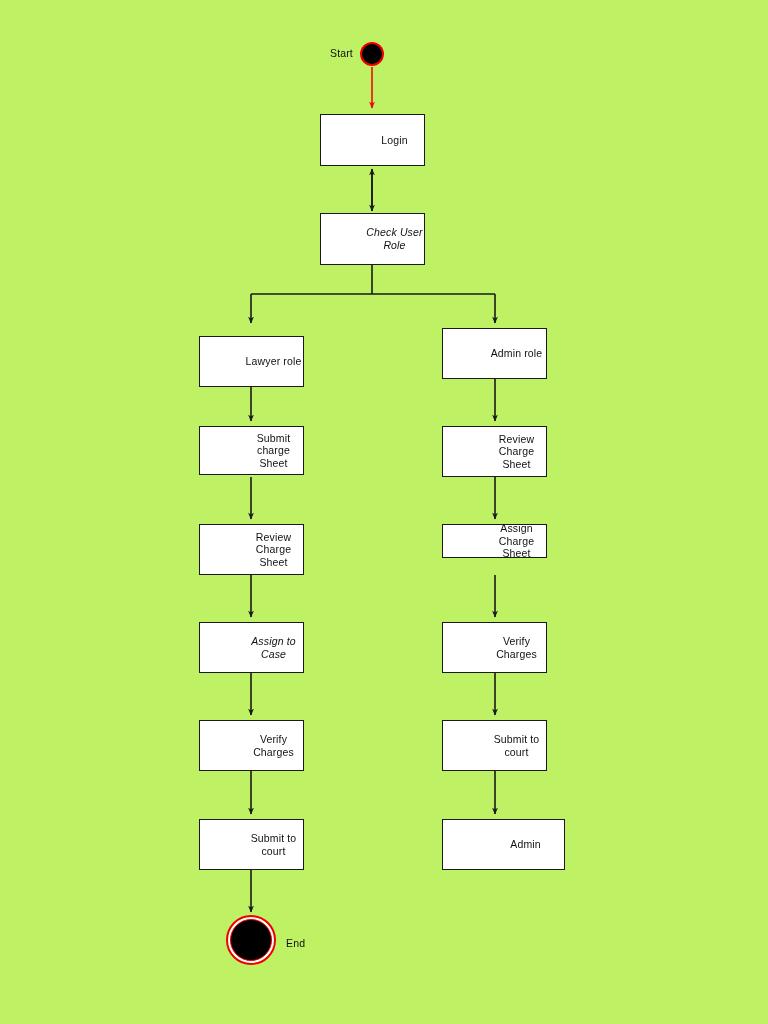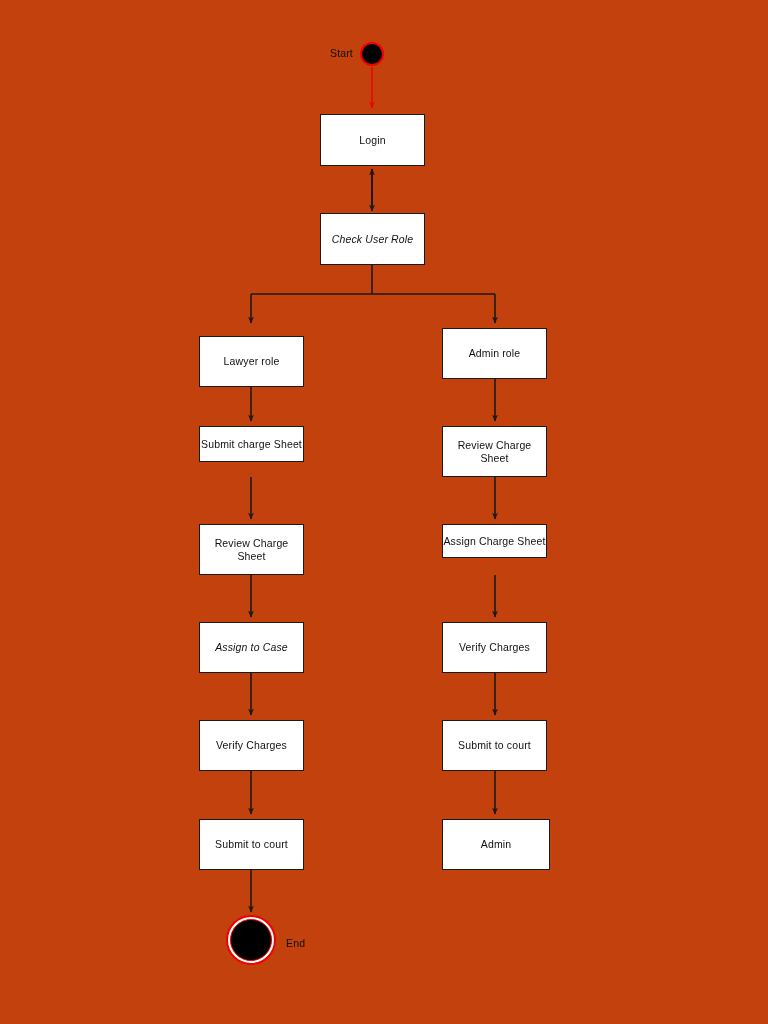--- a/index.html
+++ b/index.html
@@ -7,21 +7,21 @@
     padding: 0;
     background: #ffffff;
   }
   body {
     font-family: "Liberation Sans", sans-serif;
   }
   #canvas {
     position: relative;
     width: 768px;
     height: 1024px;
-    background: #c2410c;
+    background: #bef264;
     overflow: hidden;
   }
   svg.edges {
     position: absolute;
     left: 0;
     top: 0;
     width: 768px;
     height: 1024px;
     pointer-events: none;
   }
@@ -31,20 +31,21 @@
     background: #ffffff;
     border: 1.4px solid #1a1a1a;
     display: flex;
     align-items: center;
     justify-content: center;
     text-align: center;
     font-size: 10.5px;
     color: #111111;
     letter-spacing: 0.15px;
     line-height: 1.2;
+    padding-left: 44px;
   }
   .terminal-label {
     position: absolute;
     font-size: 10.5px;
     color: #111111;
     letter-spacing: 0.15px;
     white-space: nowrap;
   }
   .start-node {
     position: absolute;
@@ -159,21 +160,21 @@
   </div>
 
   <div class="node-box" style="left:199px; top:328px; width:105px; height:51px;margin-top:8px;">
     <span>Lawyer role</span>
   </div>
 
   <div class="node-box" style="left:442px; top:328px; width:105px; height:51px;">
     <span>Admin role</span>
   </div>
 
-  <div class="node-box" style="left:199px; top:426px; width:105px; height:36px;">
+  <div class="node-box" style="left:199px; top:426px; width:105px; height:49px;">
     <span>Submit charge Sheet</span>
   </div>
 
   <div class="node-box" style="left:442px; top:426px; width:105px; height:51px;">
     <span>Review Charge Sheet</span>
   </div>
 
   <div class="node-box" style="left:199px; top:524px; width:105px; height:51px;">
     <span>Review Charge Sheet</span>
   </div>
@@ -195,21 +196,21 @@
   </div>
 
   <div class="node-box" style="left:442px; top:720px; width:105px; height:51px;">
     <span>Submit to court</span>
   </div>
 
   <div class="node-box" style="left:199px; top:819px; width:105px; height:51px;">
     <span>Submit to court</span>
   </div>
 
-  <div class="node-box" style="left:442px; top:819px; width:108px; height:51px;">
+  <div class="node-box" style="left:442px; top:819px; width:123px; height:51px;">
     <span>Admin</span>
   </div>
 
   <div class="end-outer" style="left:226px; top:915px; width:50px; height:50px;"></div>
   <div class="end-inner" style="left:230px; top:919px; width:42px; height:42px;"></div>
   <div class="terminal-label" style="left:286px; top:937px;">End</div>
 
 </div>
 
 </body></html>

